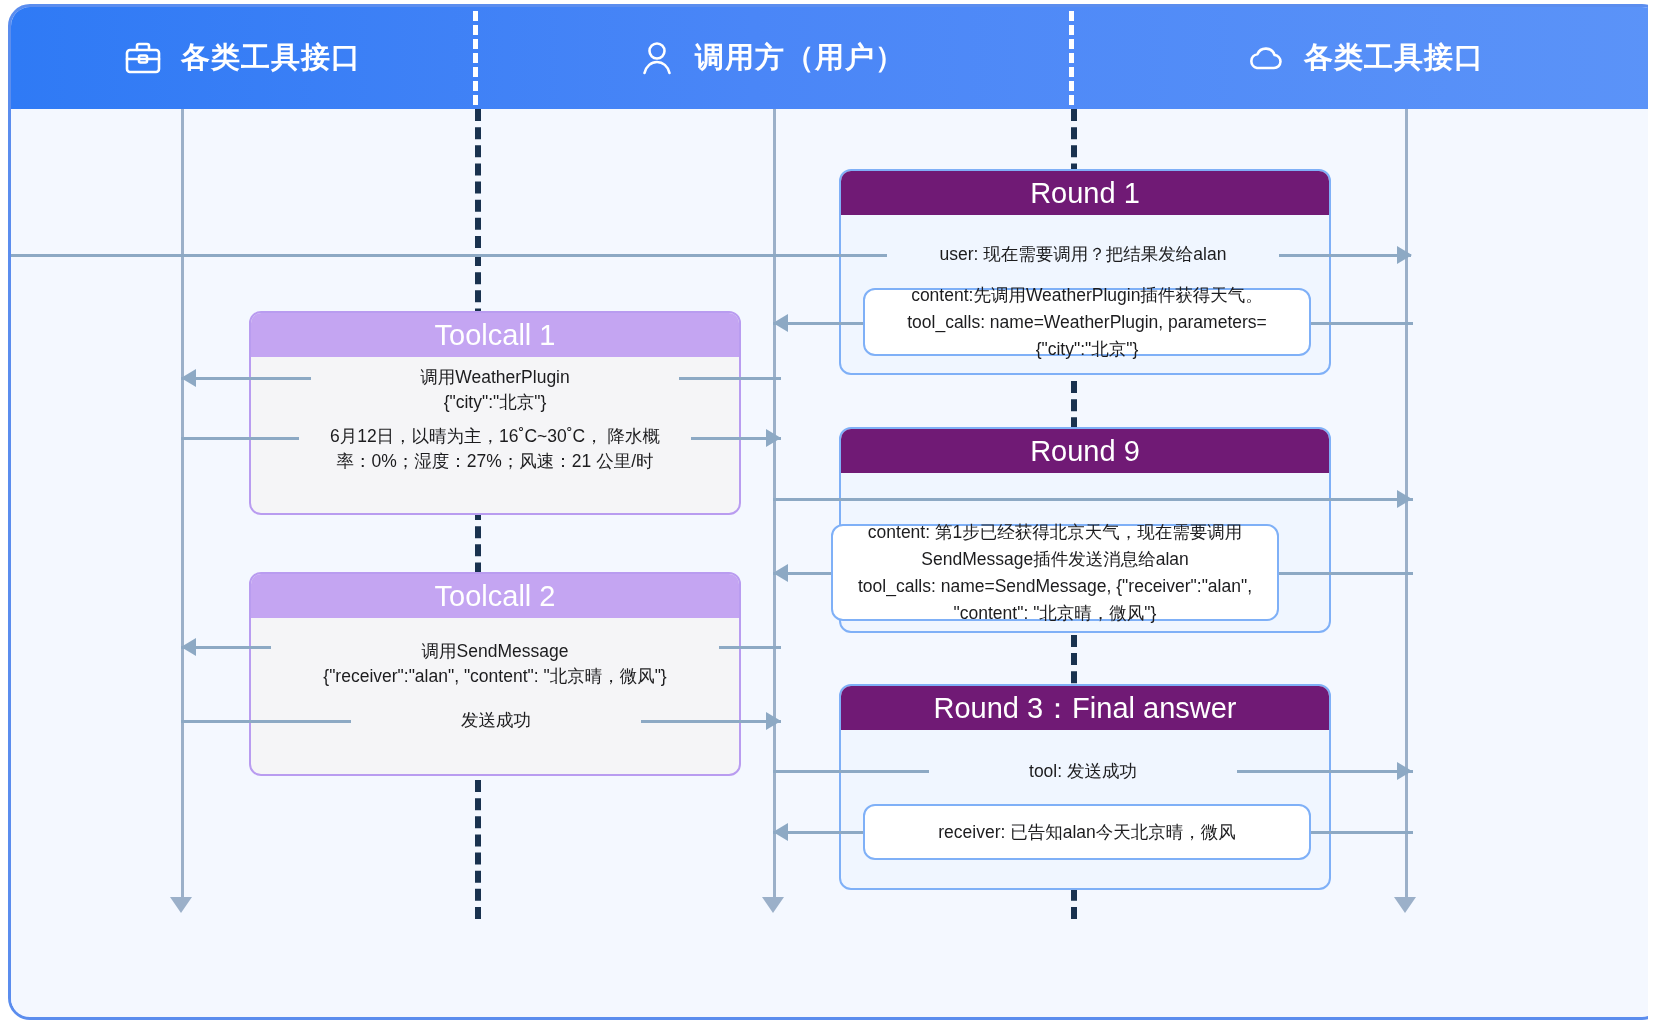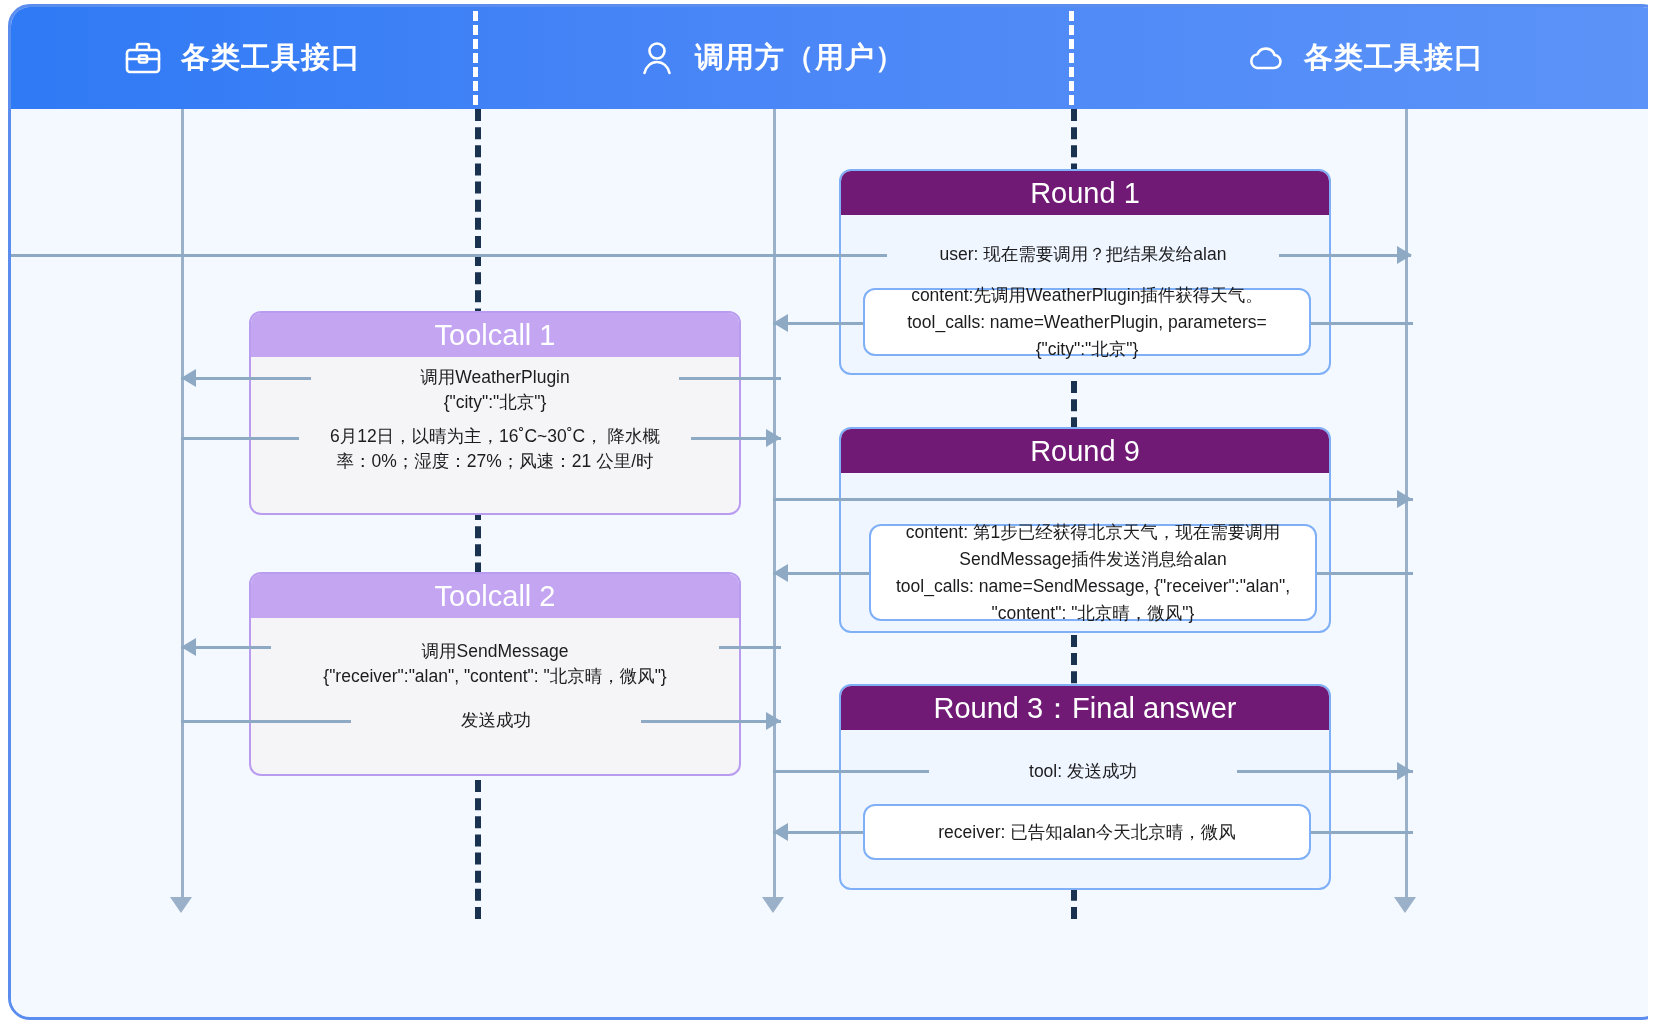--- a/index.html
+++ b/index.html
@@ -144,21 +144,21 @@
       <div class="group" style="left:828px;top:318px;width:488px;height:202px;">
         <div class="gtitle">Round 9</div>
         <div class="gbody" style="height:156px;"></div>
       </div>
 
       <div class="arr" style="left:762px;top:389px;width:640px;"></div>
       <div class="arrhead-r" style="left:1386px;top:381px;"></div>
 
       <div class="arr" style="left:762px;top:463px;width:640px;"></div>
       <div class="arrhead-l" style="left:762px;top:455px;"></div>
-      <div class="note" style="left:858px;top:415px;width:448px;height:97px;">content: 第1步已经获得北京天气，现在需要调用
+      <div class="note" style="left:820px;top:415px;width:448px;height:97px;">content: 第1步已经获得北京天气，现在需要调用
 SendMessage插件发送消息给alan
 tool_calls: name=SendMessage, {"receiver":"alan",
 "content": "北京晴，微风"}</div>
 
       <div class="group tool" style="left:238px;top:463px;width:488px;height:200px;">
         <div class="gtitle">Toolcall 2</div>
         <div class="gbody" style="height:154px;"></div>
       </div>
 
       <div class="arr" style="left:170px;top:537px;width:600px;"></div>

